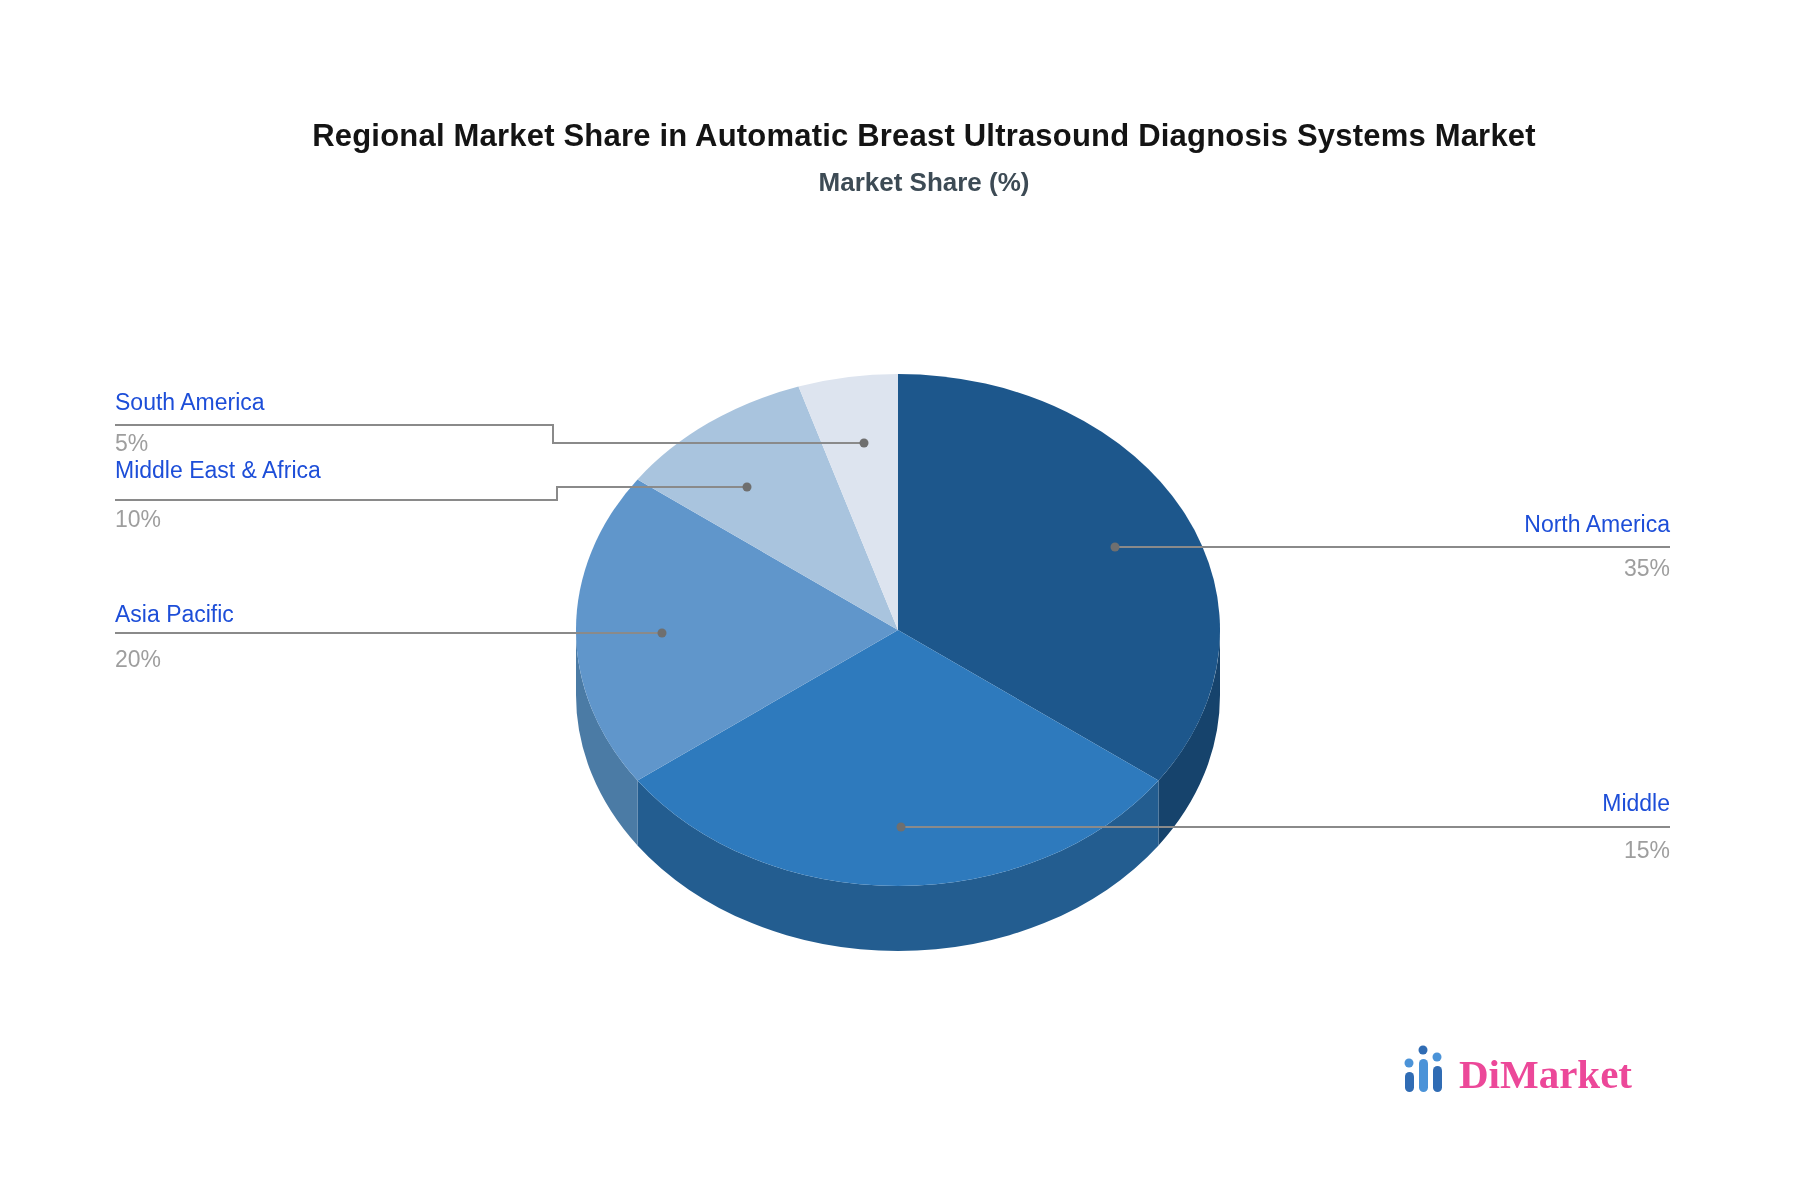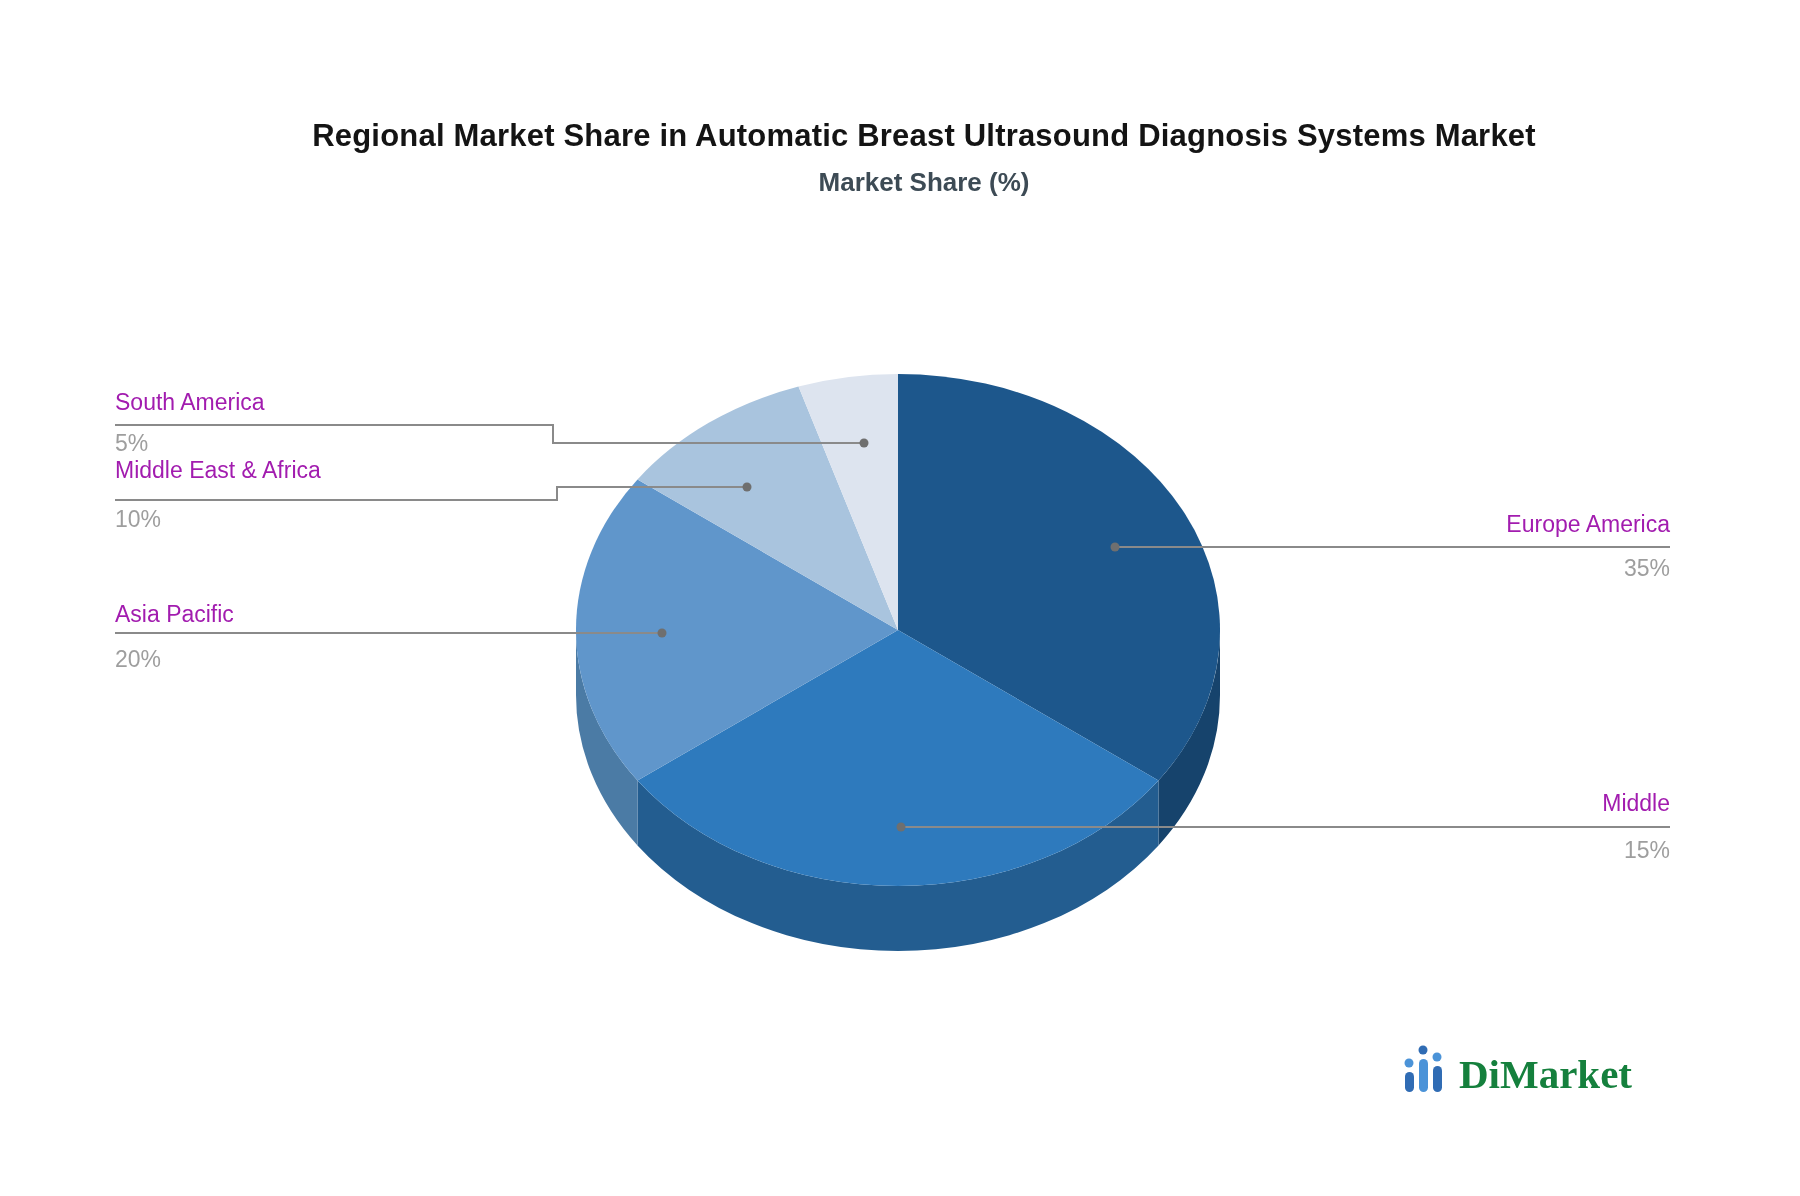--- a/index.html
+++ b/index.html
@@ -9,25 +9,25 @@
   }
   .chart-title{
     position:absolute;left:0;right:0;top:118px;text-align:center;
     font-size:31px;font-weight:700;color:#141414;letter-spacing:.2px;padding-left:48px;
   }
   .chart-subtitle{
     position:absolute;left:0;right:0;top:167px;text-align:center;
     font-size:26px;font-weight:700;color:#3d4b55;padding-left:48px;
   }
   #pie-svg{position:absolute;left:0;top:0;}
-  .lbl{position:absolute;font-size:23px;line-height:1.15;color:#a21caf;white-space:nowrap;}
+  .lbl{position:absolute;font-size:23px;line-height:1.15;color:#1d4ed8;white-space:nowrap;}
   .pct{position:absolute;font-size:23px;line-height:1.15;color:#9e9e9e;white-space:nowrap;}
   .ralign{text-align:right;}
   .logo{position:absolute;right:168px;top:1045px;display:flex;align-items:flex-end;gap:10px;}
-  .logo-text{font-family:"Liberation Serif", serif;font-weight:700;font-size:41px;color:#15803d;line-height:1;text-align:center;}
+  .logo-text{font-family:"Liberation Serif", serif;font-weight:700;font-size:41px;color:#ec4899;line-height:1;text-align:center;}
   .logo-icon{display:block;margin-bottom:2px;}
 </style>
 </head>
 <body>
 
 <div class="stage">
 
   <div class="chart-title">Regional Market Share in Automatic Breast Ultrasound Diagnosis Systems Market</div>
   <div class="chart-subtitle">Market Share (%)</div>
 
@@ -54,21 +54,21 @@
 
   <div class="lbl" style="left:115px;top:389px;">South America</div>
   <div class="pct" style="left:115px;top:430px;">5%</div>
 
   <div class="lbl" style="left:115px;top:457px;">Middle East &amp; Africa</div>
   <div class="pct" style="left:115px;top:506px;">10%</div>
 
   <div class="lbl" style="left:115px;top:601px;">Asia Pacific</div>
   <div class="pct" style="left:115px;top:646px;">20%</div>
 
-  <div class="lbl ralign" style="right:130px;top:511px;">Europe America</div>
+  <div class="lbl ralign" style="right:130px;top:511px;">North America</div>
   <div class="pct ralign" style="right:130px;top:555px;margin-left:46px;">35%</div>
 
   <div class="lbl ralign" style="right:130px;top:790px;">Middle</div>
   <div class="pct ralign" style="right:130px;top:837px;">15%</div>
 
   <div class="logo">
     <svg class="logo-icon" width="46" height="48" viewBox="0 0 46 48">
       <circle cx="6" cy="18" r="4.5" fill="#4b93d8"></circle>
       <rect x="2" y="27" width="9" height="20" rx="4.5" fill="#306cb4"></rect>
       <circle cx="20" cy="5" r="4.5" fill="#306cb4"></circle>

